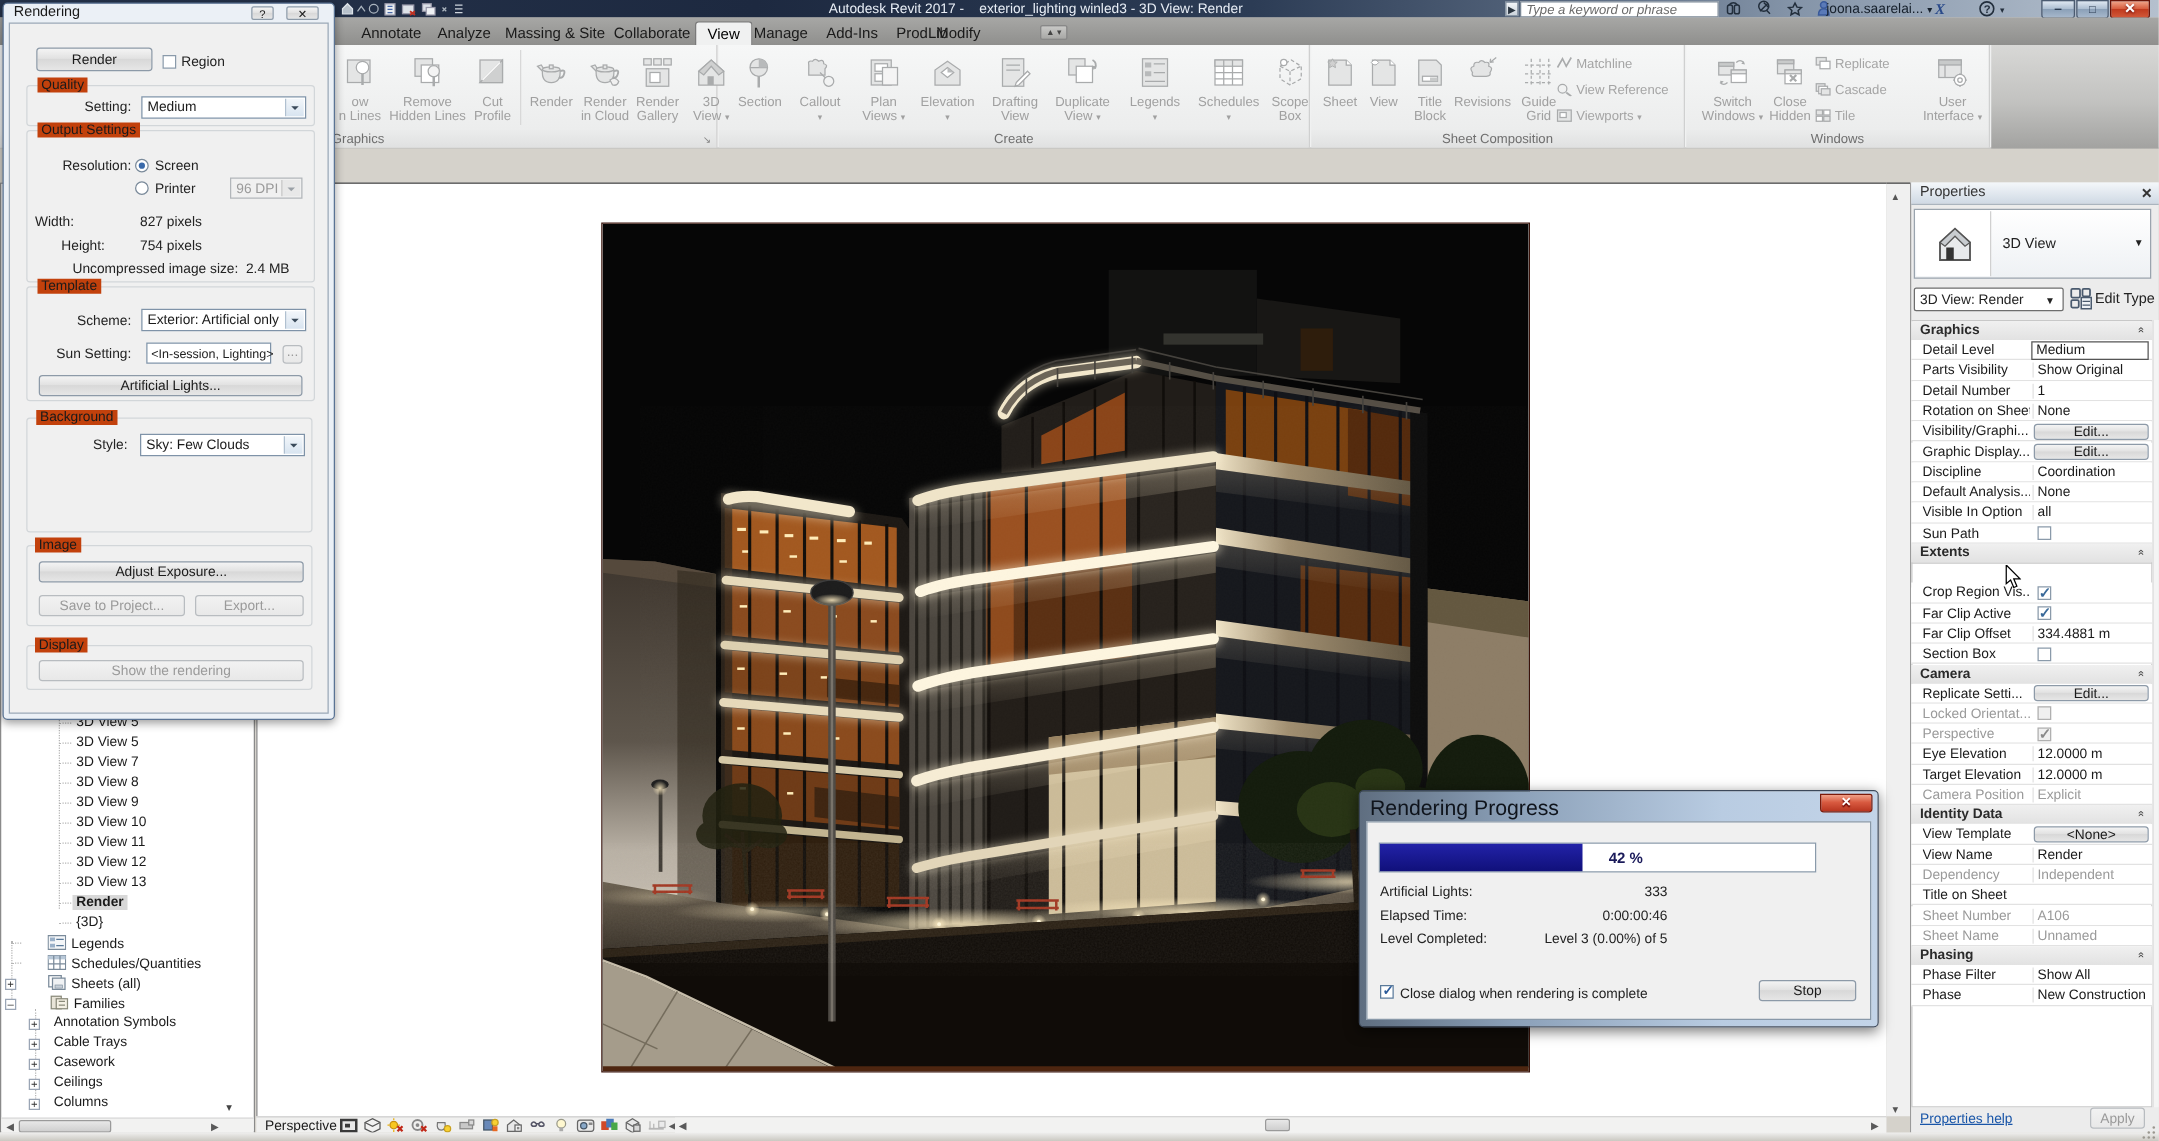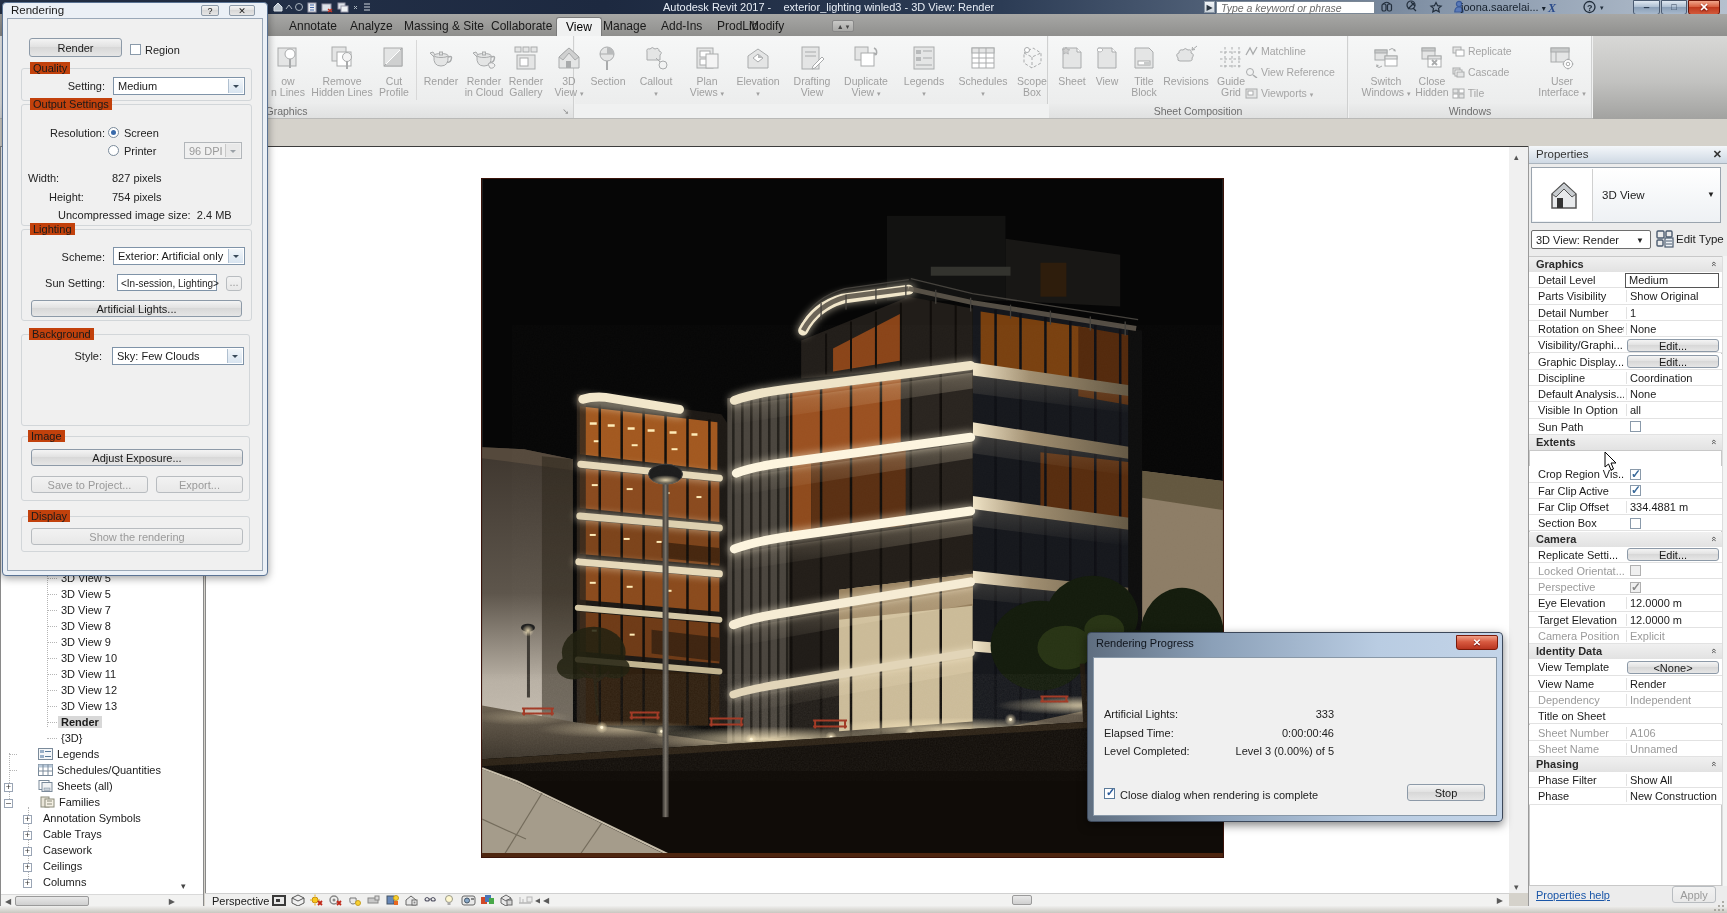--- a/index.html
+++ b/index.html
@@ -142,20 +142,21 @@
   <div style="position:absolute;left:832px;top:6px;width:22px;height:12px;background:linear-gradient(180deg,#c8c8c6,#a8a8a6);border:1px solid #888;border-radius:2px;font-size:7px;color:#444;text-align:center;line-height:11px">▲&nbsp;▾</div>
 </div>
 
 <div class="abs" id="ribbon">
 
   <div class="rgroup" style="left:0;width:574px">
       <div style="position:absolute;left:416px;top:4px;width:1px;height:60px;background:#d8d8d8"></div>
     </div>
   <div class="rlabel" style="left:0;width:574px">Graphics <span style="position:absolute;right:4px;top:1px;font-size:8px;color:#888">↘</span></div>
   <div class="rgroup" style="left:575px;width:473px"></div>
+  <div class="rlabel" style="left:575px;width:473px">Create</div>
   <div class="rgroup" style="left:1049px;width:299px"></div>
   <div class="rlabel" style="left:1049px;width:299px">Sheet Composition</div>
   <div class="rgroup" style="left:1349px;width:243px"></div>
   <div class="rlabel" style="left:1349px;width:243px">Windows</div>
   <div style="position:absolute;left:1593px;top:0;width:134px;height:83px;background:linear-gradient(180deg,#d8d8d6 0%,#c2c2c0 55%,#a2a2a0 100%)"></div>
 
   <div class="rbtn" style="left:266px;top:8px;width:44px"><svg class="ric" width="28" height="28" viewBox="0 0 28 28">
         <rect x="4" y="4" width="18" height="18" fill="#e4e5e5" stroke="#a9abac"></rect>
         <circle cx="16" cy="10" r="5" fill="#fff" stroke="#a9abac"></circle>
         <line x1="16" y1="15" x2="16" y2="24" stroke="#a9abac" stroke-width="2"></line>
@@ -1038,21 +1039,21 @@
     <div class="combo dis" style="left:176px;top:123px;width:58px;height:17px">
         <span style="position:absolute;left:4px;top:2px">96 DPI</span>
         <span class="ca"></span>
       </div>
     <span style="position:absolute;left:20px;top:153px;width:77px;">Width:</span>
     <span style="position:absolute;left:104px;top:153px">827 pixels</span>
     <span style="position:absolute;left:20px;top:172px;width:77px;text-align:center">Height:</span>
     <span style="position:absolute;left:104px;top:172px">754 pixels</span>
     <span style="position:absolute;left:50px;top:190px">Uncompressed image size:&nbsp; 2.4 MB</span>
     <div class="gb" style="left:13px;top:210px;width:231px;height:92px"></div>
-    <div class="gbl" style="left:22px;top:204px">Lighting</div>
+    <div class="gbl" style="left:22px;top:204px">Template</div>
     <span style="position:absolute;left:20px;top:232px;width:77px;text-align:right">Scheme:</span>
     <div class="combo" style="left:105px;top:228px;width:132px;height:18px">
         <span style="position:absolute;left:4px;top:2px">Exterior: Artificial only</span>
         <span class="ca"></span>
       </div>
     <span style="position:absolute;left:20px;top:258px;width:77px;text-align:right">Sun Setting:</span>
     <div style="position:absolute;left:109px;top:255px;width:100px;height:17px;background:#fff;border:1px solid #7f93a8">
         <span style="position:absolute;left:3px;top:3px;font-size:10px;white-space:nowrap">&lt;In-session, Lighting&gt;</span>
       </div>
     <div class="wbtn dis" style="left:218px;top:257px;width:16px;height:15px;line-height:10px">...</div>
@@ -1069,24 +1070,28 @@
     <div class="wbtn" style="left:23px;top:430px;width:212px;height:17px;line-height:16px">Adjust Exposure...</div>
     <div class="wbtn dis" style="left:23px;top:457px;width:117px;height:17px;line-height:16px">Save to Project...</div>
     <div class="wbtn dis" style="left:148px;top:457px;width:87px;height:17px;line-height:16px">Export...</div>
     <div class="gb" style="left:13px;top:497px;width:229px;height:36px"></div>
     <div class="gbl" style="left:20px;top:491px">Display</div>
     <div class="wbtn dis" style="left:23px;top:509px;width:212px;height:17px;line-height:16px">Show the rendering</div>
   </div>
 </div>
 
 <div class="abs" id="pdlg">
-  <span style="position:absolute;left:8px;top:4px;font-size:11px;color:#0f141c">Rendering Progress</span>
+  <span style="position:absolute;left:8px;top:4px;font-size:17px;color:#0f141c">Rendering Progress</span>
   <div style="position:absolute;left:368px;top:2px;width:42px;height:15px;background:linear-gradient(180deg,#f0a088,#d85a40 45%,#b83520);border:1px solid #7a1a0a;border-radius:0 2px 3px 3px;color:#fff;text-align:center;line-height:14px;font-size:10px;font-weight:bold;text-shadow:0 1px 1px #600">✕</div>
   <div id="pdlg-inner">
 
+    <div style="position:absolute;left:9px;top:16px;width:350px;height:24px;background:#fff;border:1px solid #8a9aaa">
+      <div style="position:absolute;left:0;top:0;width:162px;height:22px;background:linear-gradient(180deg,#2222a8,#10107a)"></div>
+      <span style="position:absolute;left:183px;top:4px;font-weight:bold;font-size:12px;color:#1a1a5a">42 %</span>
+    </div>
     <span style="position:absolute;left:10px;top:50px">Artificial Lights:</span>
     <span style="position:absolute;left:150px;top:50px;width:90px;text-align:right">333</span>
     <span style="position:absolute;left:10px;top:69px">Elapsed Time:</span>
     <span style="position:absolute;left:150px;top:69px;width:90px;text-align:right">0:00:00:46</span>
     <span style="position:absolute;left:10px;top:87px">Level Completed:</span>
     <span style="position:absolute;left:110px;top:87px;width:130px;text-align:right">Level 3 (0.00%) of 5</span>
     <div class="cb" style="left:10px;top:130px;border-color:#5a7a9a"></div>
     <div style="position:absolute;left:12px;top:128px;color:#2a5a9a;font-weight:bold;font-size:11px">✓</div>
     <span style="position:absolute;left:26px;top:131px">Close dialog when rendering is complete</span>
     <div class="wbtn" style="left:313px;top:126px;width:78px;height:17px;line-height:16px">Stop</div>

